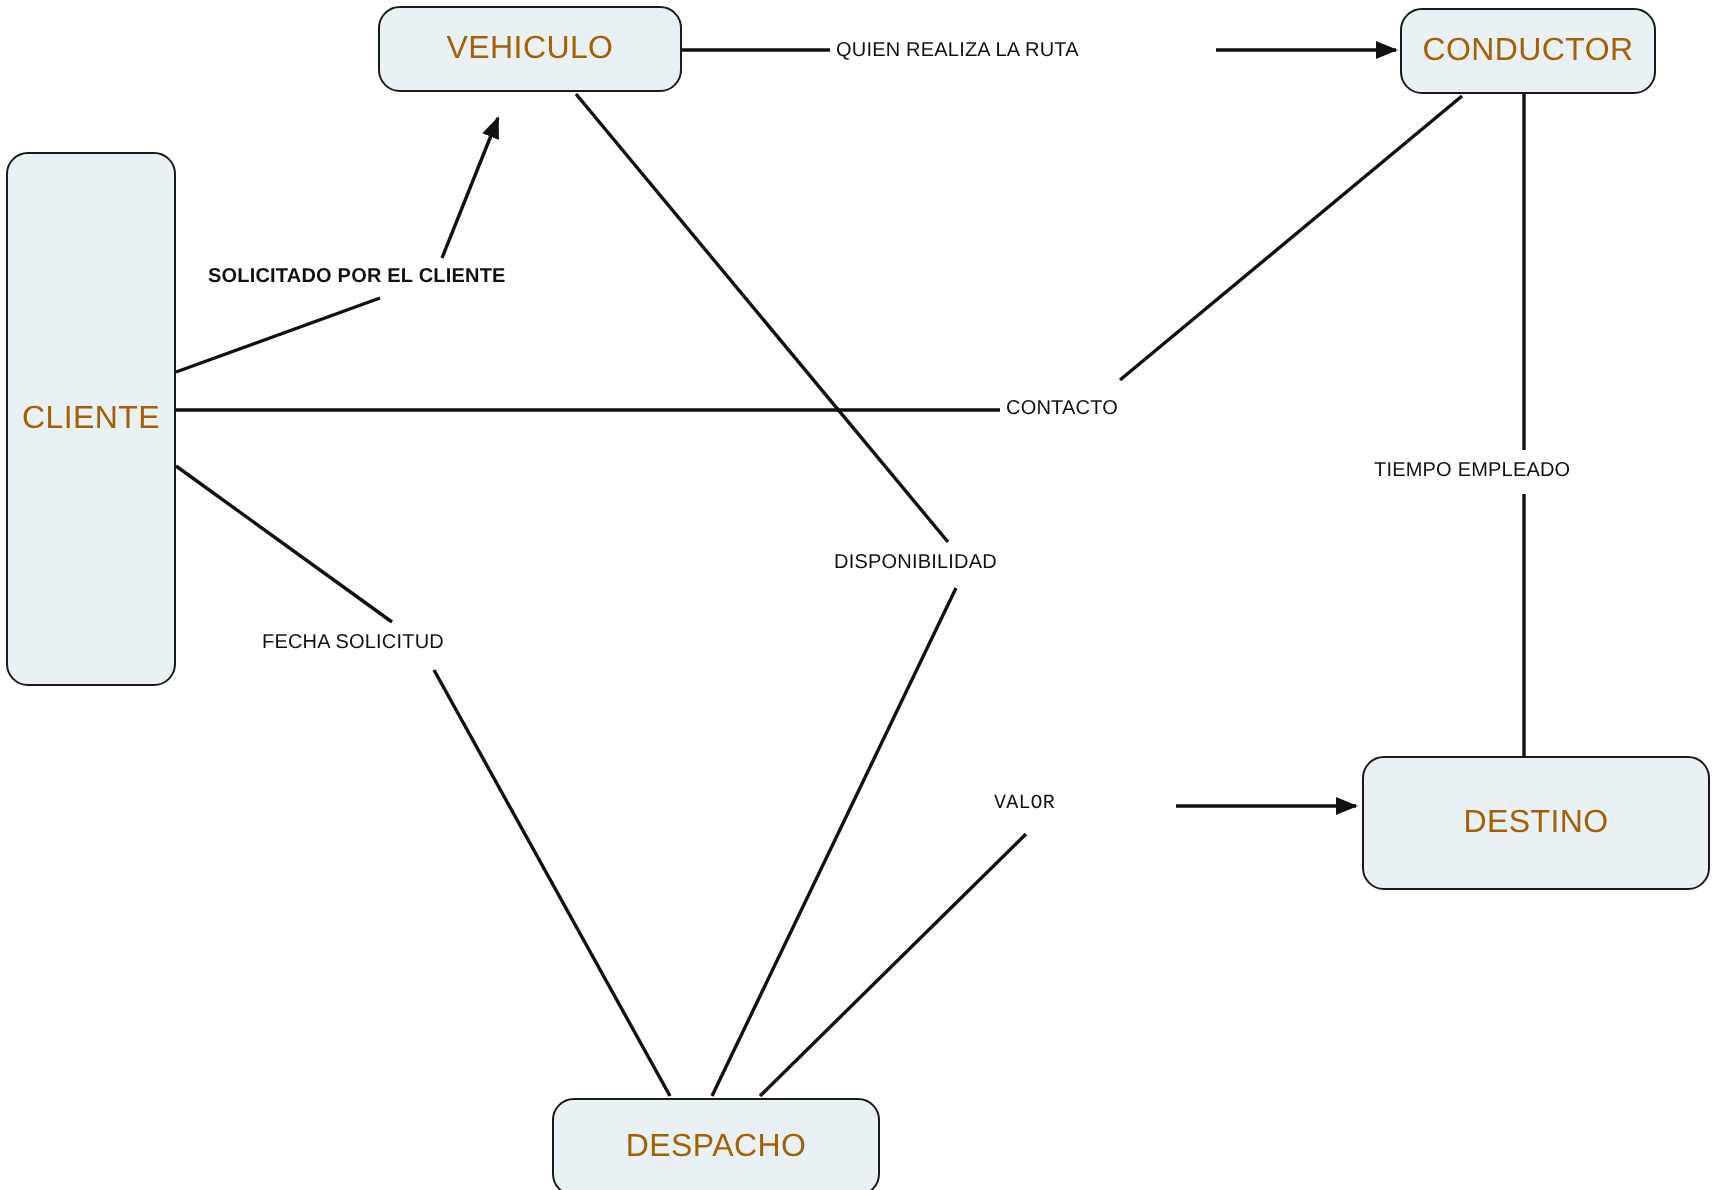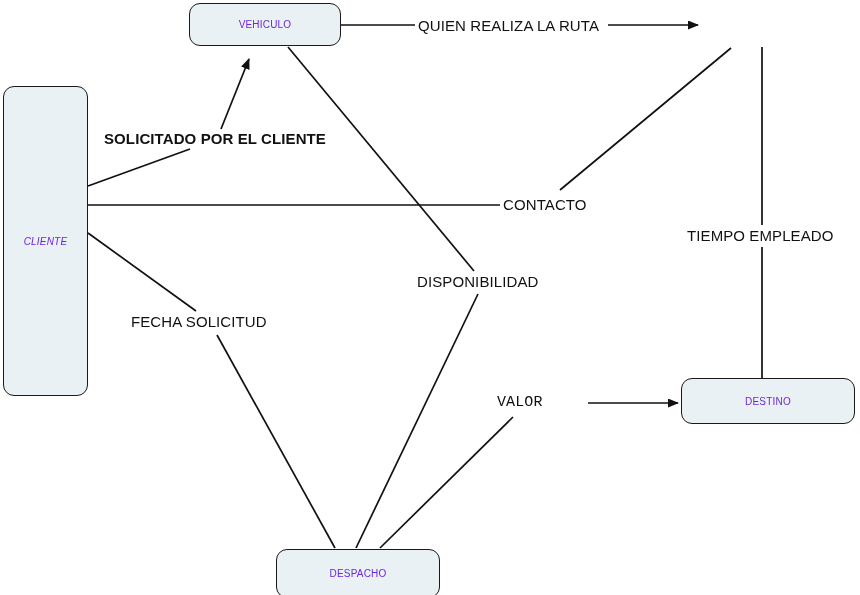--- a/index.html
+++ b/index.html
@@ -31,30 +31,30 @@
     background: #eaf1f5;
     border: 1.6px solid #1a1a1a;
     border-radius: 11px;
     display: flex;
     align-items: center;
     justify-content: center;
     z-index: 3;
   }
   .entity-label {
     font-family: "Liberation Sans", sans-serif;
-    font-size: 10px;
-    color: #6d28d9;
+    font-size: 16px;
+    color: #a16207;
     letter-spacing: 0.2px;
     white-space: nowrap;
     text-align: center;
   }
   .edge-label {
     position: absolute;
     font-family: "Liberation Sans", sans-serif;
-    font-size: 15px;
+    font-size: 10px;
     color: #111111;
     letter-spacing: 0.1px;
     white-space: nowrap;
     background: #ffffff;
     padding: 0 3px;
     z-index: 4;
     line-height: 17px;
   }
 </style>
 </head>
@@ -84,30 +84,33 @@
     <line x1="288" y1="47" x2="474" y2="271" stroke="#111111" stroke-width="1.7"></line>
     <line x1="478" y1="294" x2="356" y2="548" stroke="#111111" stroke-width="1.7"></line>
 
     <line x1="88" y1="233" x2="196" y2="311" stroke="#111111" stroke-width="1.7"></line>
     <line x1="217" y1="335" x2="335" y2="548" stroke="#111111" stroke-width="1.7"></line>
 
     <line x1="380" y1="548" x2="513" y2="417" stroke="#111111" stroke-width="1.7"></line>
     <line x1="588" y1="403" x2="678" y2="403" stroke="#111111" stroke-width="1.7" marker-end="url(#arrowhead)"></line>
   </svg>
 
-  <div class="entity-node" style="left:3px; top:86px; width:85px; height:310px;font-style:italic;">
+  <div class="entity-node" style="left:3px; top:76px; width:85px; height:267px;">
     <span class="entity-label">CLIENTE</span>
   </div>
 
   <div class="entity-node" style="left:189px; top:3px; width:152px; height:43px;">
     <span class="entity-label">VEHICULO</span>
   </div>
 
+  <div class="entity-node" style="left:700px; top:4px; width:128px; height:43px;">
+    <span class="entity-label">CONDUCTOR</span>
+  </div>
 
-  <div class="entity-node" style="left:681px; top:378px; width:174px; height:46px;">
+  <div class="entity-node" style="left:681px; top:378px; width:174px; height:67px;">
     <span class="entity-label">DESTINO</span>
   </div>
 
   <div class="entity-node" style="left:276px; top:549px; width:164px; height:49px;">
     <span class="entity-label">DESPACHO</span>
   </div>
 
   <div class="edge-label" style="left:415px; top:17px;">QUIEN REALIZA LA RUTA</div>
 
   <div class="edge-label" style="left:101px; top:130px;font-weight:bold;">SOLICITADO POR EL CLIENTE</div>

